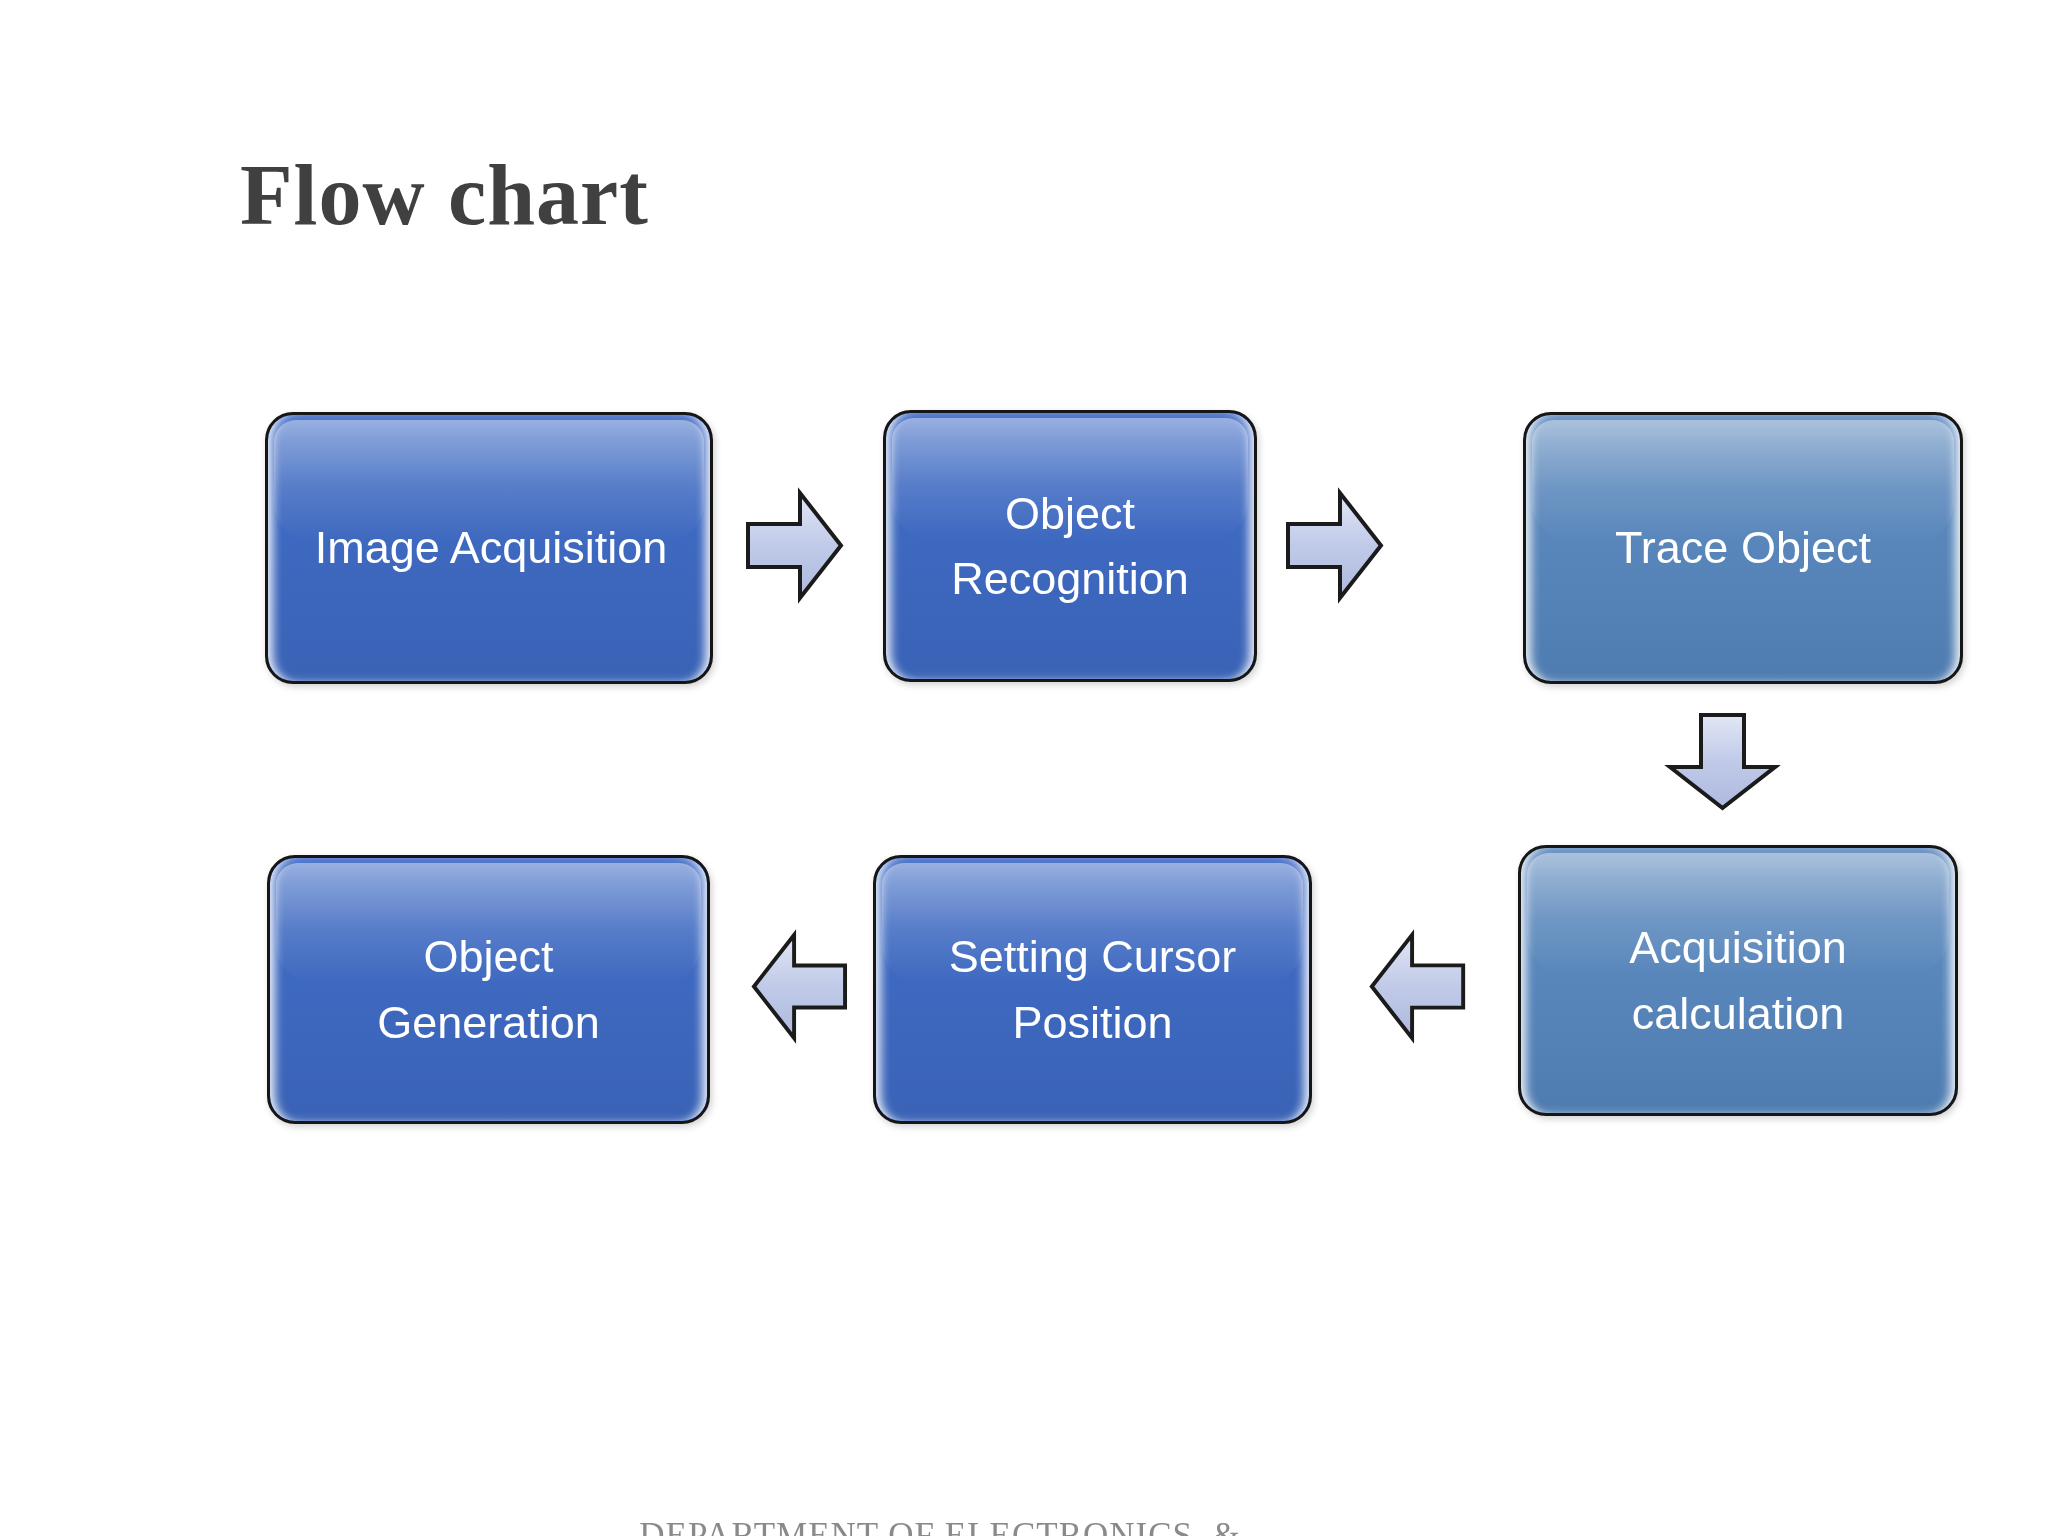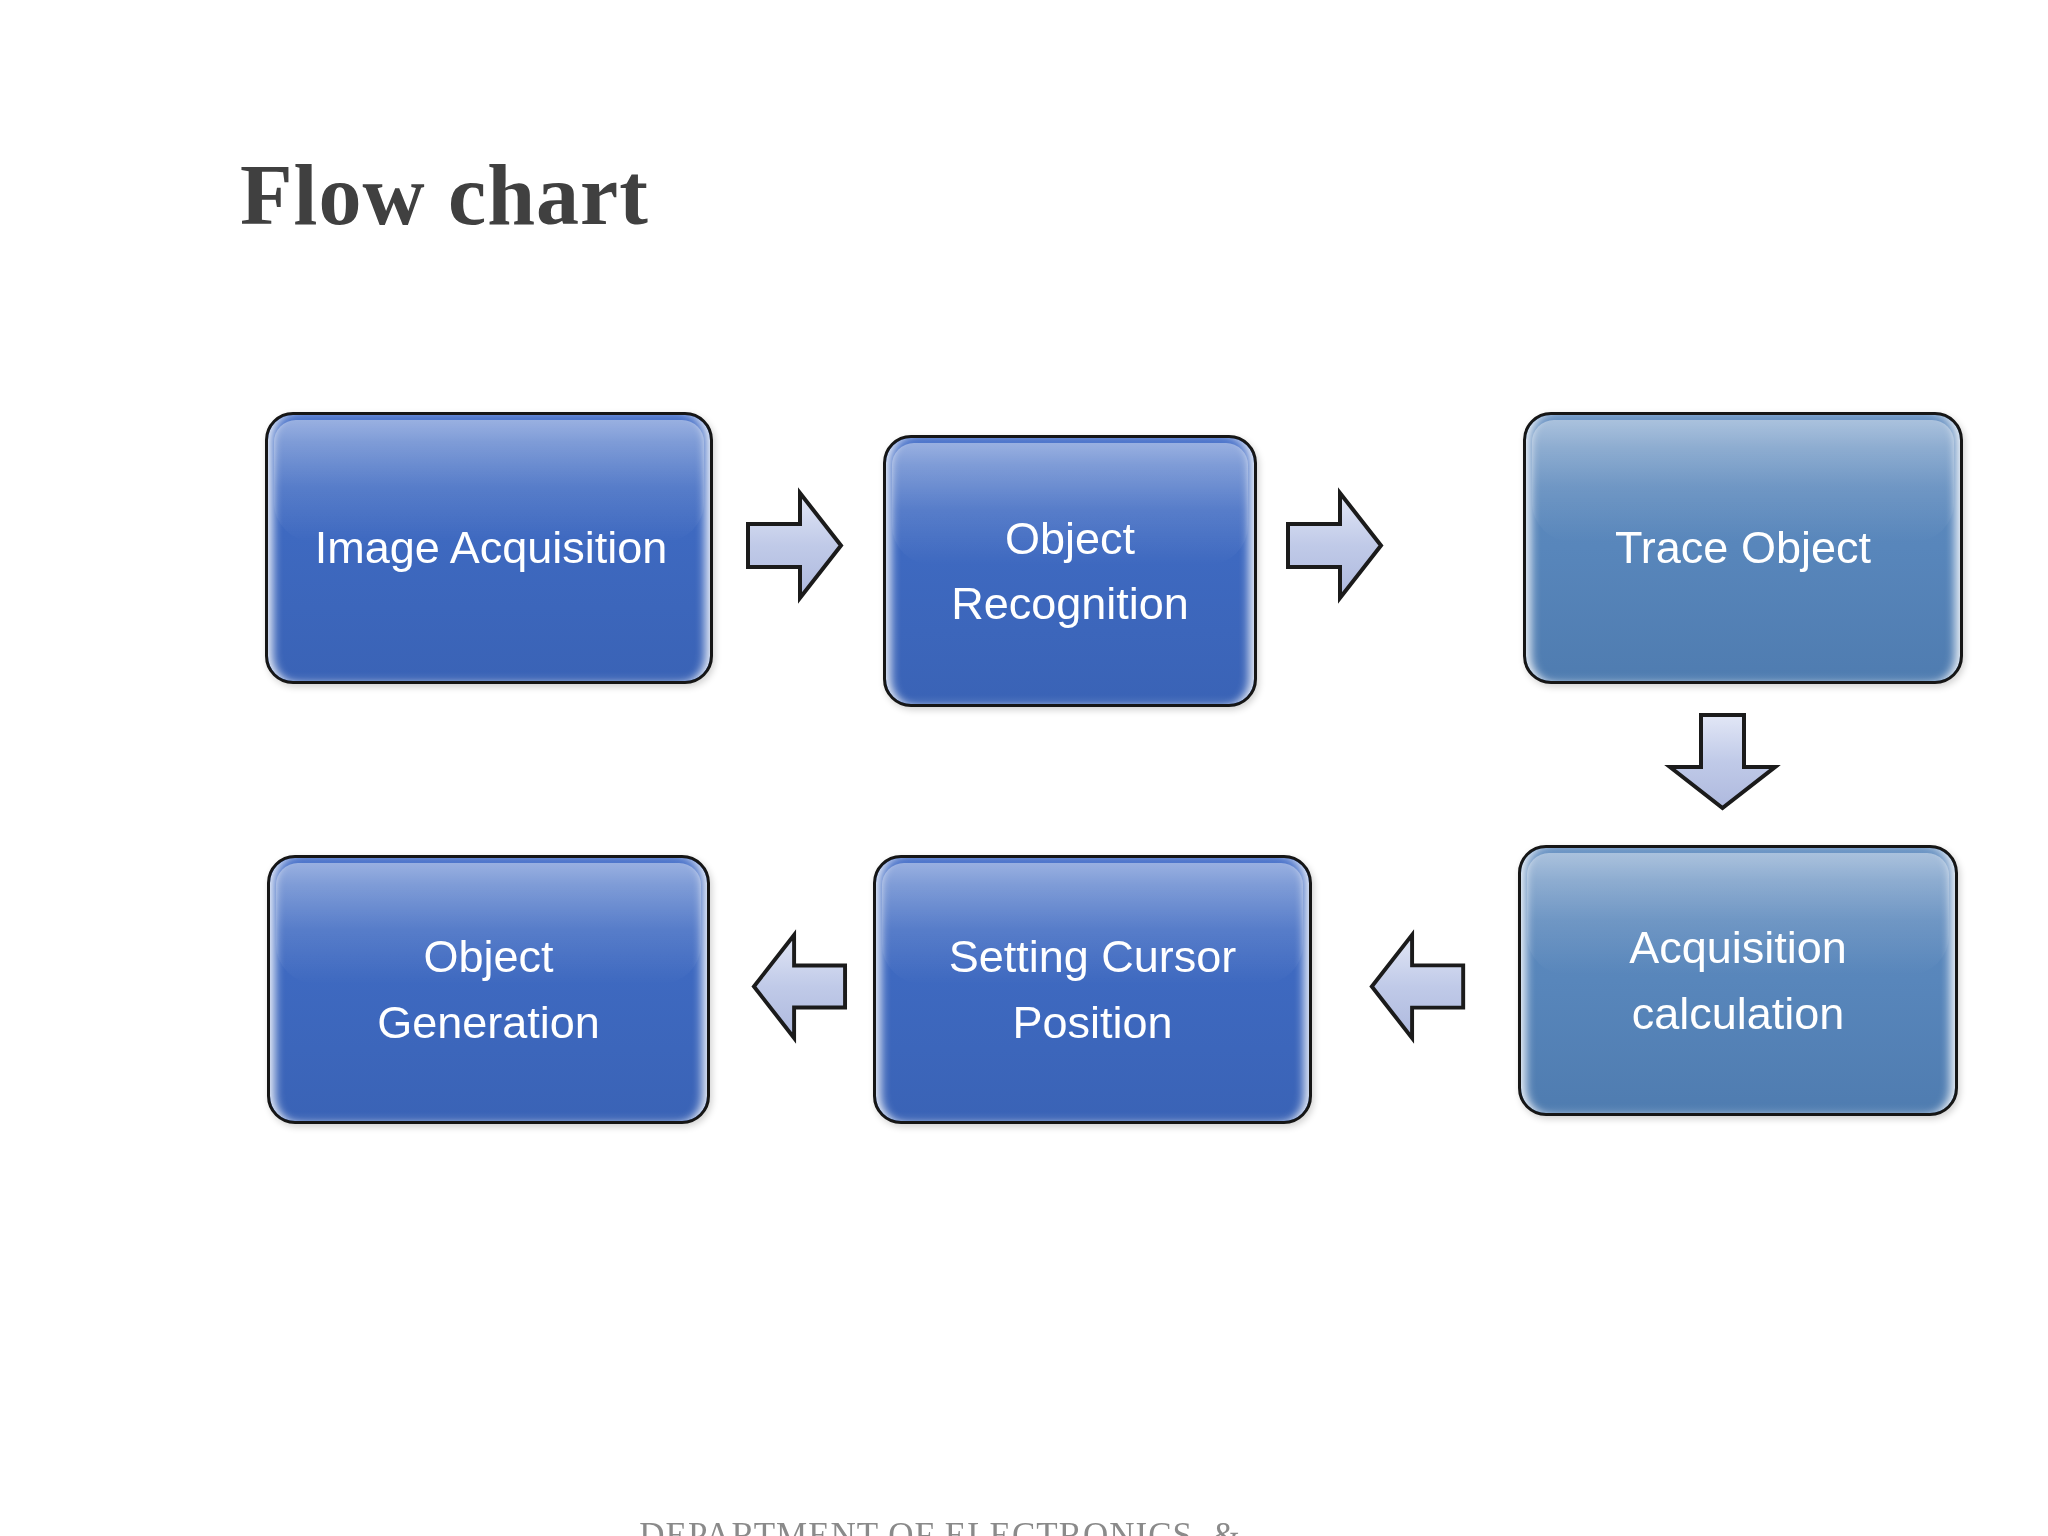--- a/index.html
+++ b/index.html
@@ -71,21 +71,21 @@
   <h1 class="slide-title">Flow chart</h1>
 
   <div class="node primary" style="left:265px; top:412px; width:448px; height:272px;padding-left:46px;">
     <span>Image Acquisition</span>
   </div>
 
   <svg class="arrow" style="left:745px; top:488px;" width="100" height="115" viewBox="0 0 100 115">
     <polygon points="3,36 55,36 55,5 96,57.5 55,110 55,79 3,79"></polygon>
   </svg>
 
-  <div class="node primary" style="left:883px; top:410px; width:374px; height:272px;margin-top:25px;">
+  <div class="node primary" style="left:883px; top:410px; width:374px; height:272px;">
     <span>Object Recognition</span>
   </div>
 
   <svg class="arrow" style="left:1285px; top:488px;" width="100" height="115" viewBox="0 0 100 115">
     <polygon points="3,36 55,36 55,5 96,57.5 55,110 55,79 3,79"></polygon>
   </svg>
 
   <div class="node secondary" style="left:1523px; top:412px; width:440px; height:272px;">
     <span>Trace Object</span>
   </div>

